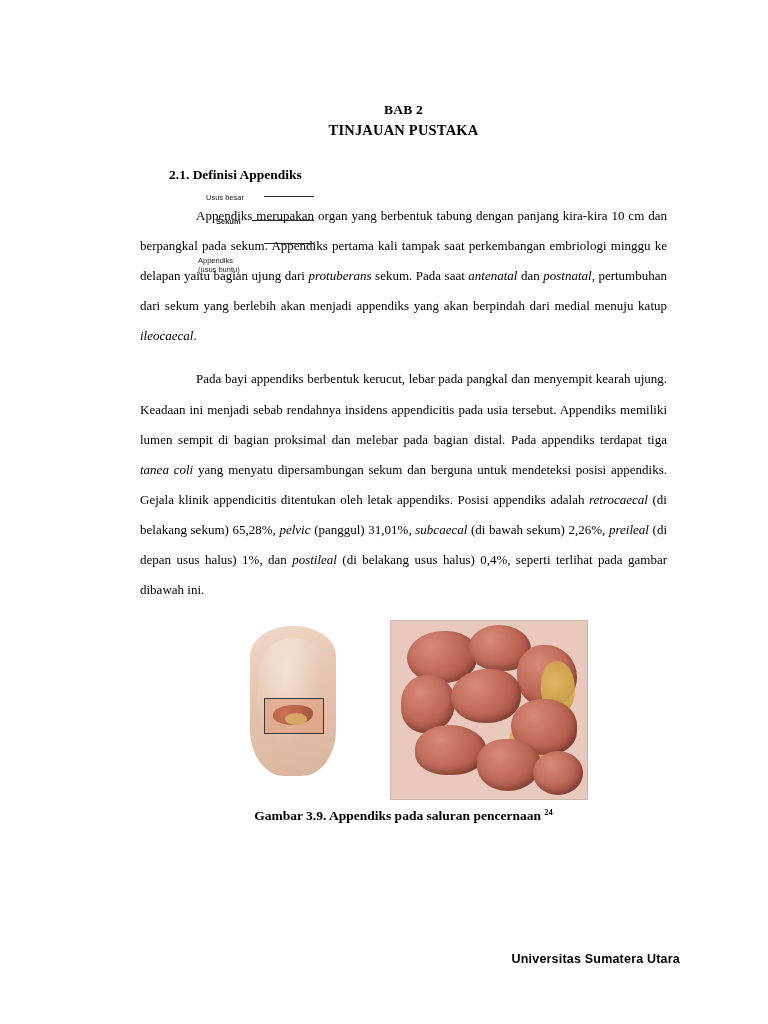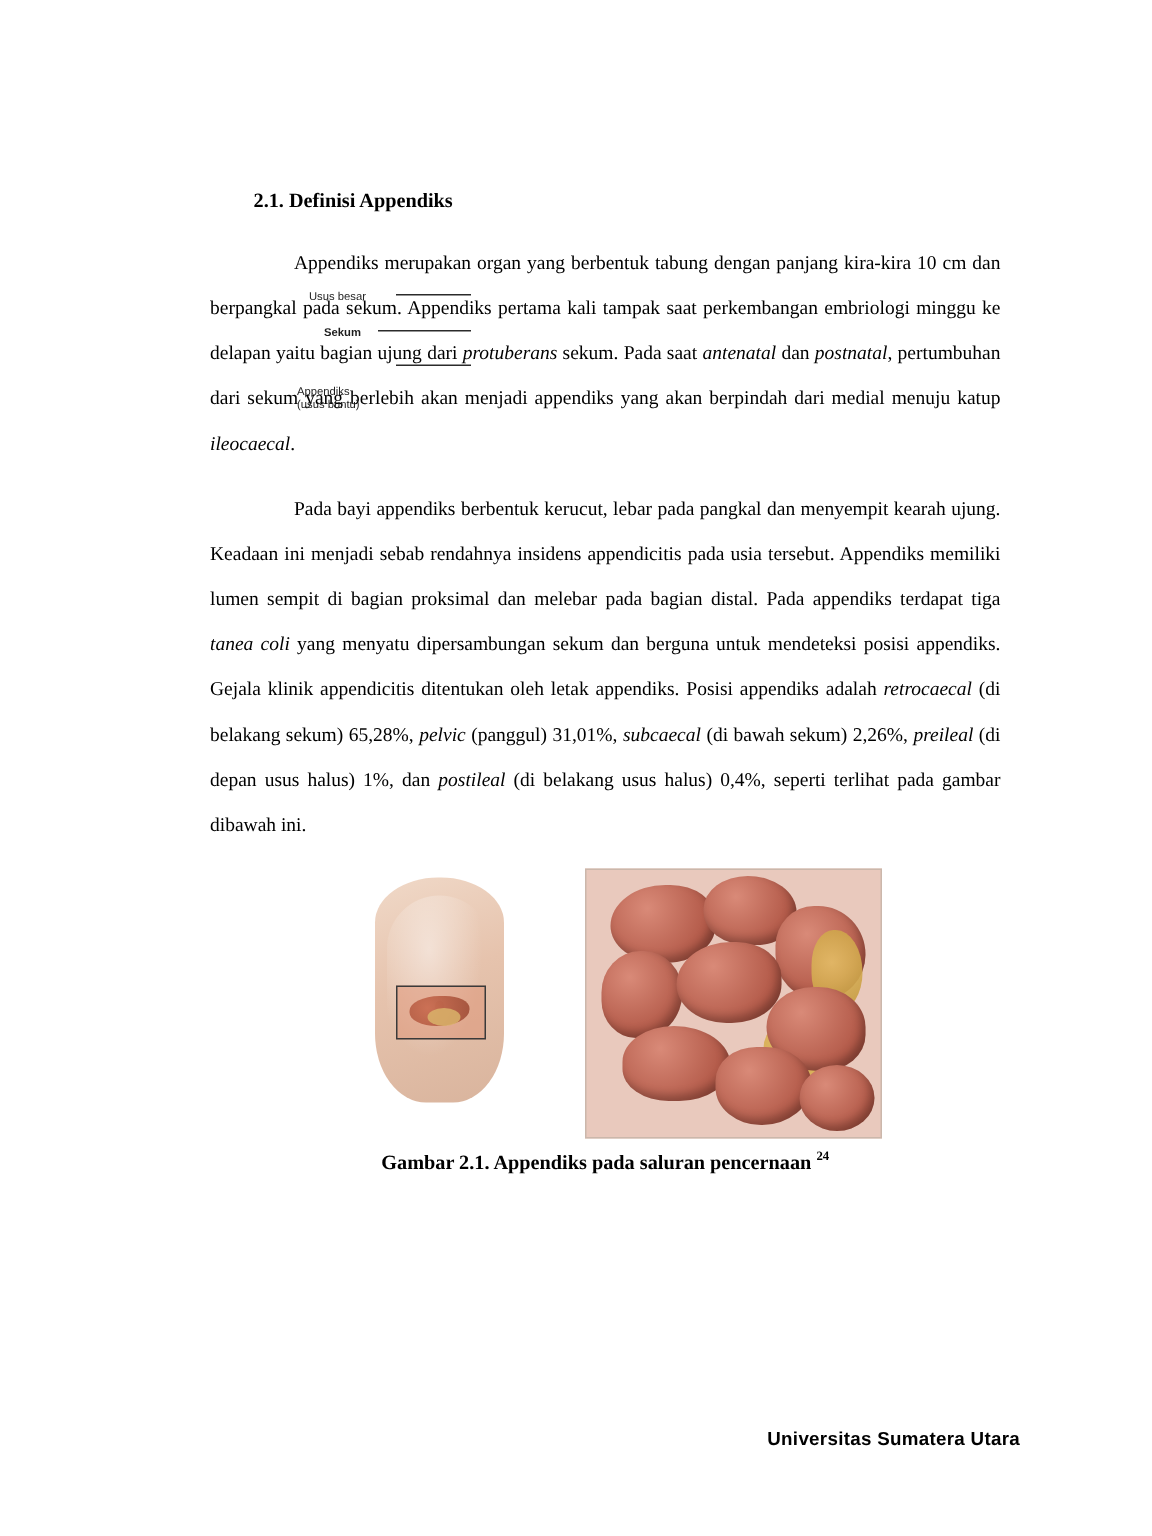--- a/index.html
+++ b/index.html
@@ -198,20 +198,24 @@
     height: 1px;
     background: #2b2b2b;
   }
 </style>
 </head>
 <body>
 
 <div class="page">
   <div class="content">
 
+    <div class="chapter-head">
+      <div class="line1">BAB 2</div>
+      <div class="line2">TINJAUAN PUSTAKA</div>
+    </div>
 
     <div class="section-heading">2.1. Definisi Appendiks</div>
 
 
     <p class="para">
       <span>Appendiks merupakan organ yang berbentuk tabung dengan panjang kira-kira 10 cm dan berpangkal pada sekum. Appendiks pertama kali tampak saat perkembangan embriologi minggu ke delapan yaitu bagian ujung dari </span><i>protuberans</i><span> sekum. Pada saat </span><i>antenatal</i><span> dan </span><i>postnatal</i><span>, pertumbuhan dari sekum yang berlebih akan menjadi appendiks yang akan berpindah dari medial menuju katup </span><i>ileocaecal</i><span>.</span>
     </p>
 
     <p class="para tight">
       <span>Pada bayi appendiks berbentuk kerucut, lebar pada pangkal dan menyempit kearah ujung. Keadaan ini menjadi sebab rendahnya insidens appendicitis pada usia tersebut. Appendiks memiliki lumen sempit di bagian proksimal dan melebar pada bagian distal. Pada appendiks terdapat tiga </span><i>tanea coli</i><span> yang menyatu dipersambungan sekum dan berguna untuk mendeteksi posisi appendiks. Gejala klinik appendicitis ditentukan oleh letak appendiks. Posisi appendiks adalah </span><i>retrocaecal</i><span> (di belakang sekum) 65,28%, </span><i>pelvic</i><span> (panggul) 31,01%, </span><i>subcaecal</i><span> (di bawah sekum) 2,26%, </span><i>preileal</i><span> (di depan usus halus) 1%, dan </span><i>postileal</i><span> (di belakang usus halus) 0,4%, seperti terlihat pada gambar dibawah ini.</span>
@@ -251,19 +255,19 @@
         <div class="lbl" style="left:76px; top:117px;font-weight:bold;">Sekum</div>
         <div class="lead" style="left:112px; top:120px; width:62px;"></div>
 
         <div class="lbl" style="left:58px; top:156px;">Appendiks
 (usus buntu)</div>
         <div class="lead" style="left:124px; top:143px; width:50px;"></div>
       </div>
     </div>
 
     <div class="caption">
-      <span>Gambar 2.1. Appendiks pada saluran pencernaan</span> <sup>24</sup>
+      <span>Gambar 3.9. Appendiks pada saluran pencernaan</span> <sup>24</sup>
     </div>
 
   </div>
 
   <div class="footer">Universitas Sumatera Utara</div>
 </div>
 
 </body></html>

